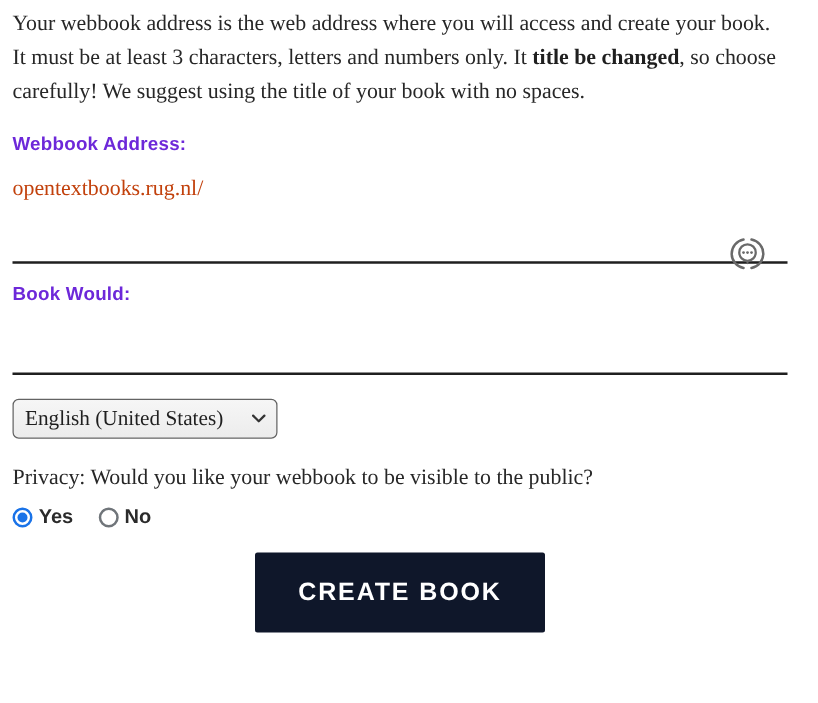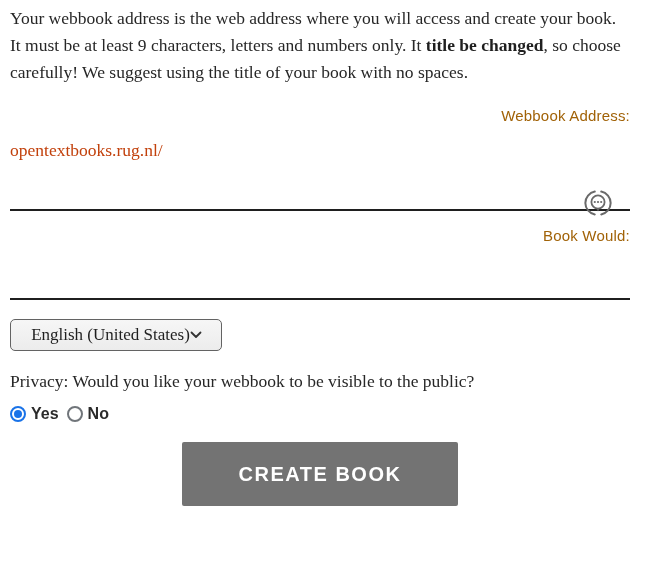--- a/index.html
+++ b/index.html
@@ -13,26 +13,25 @@
     font-size: 17.5px;
     line-height: 27px;
     color: #272727;
     margin-bottom: 21px;
   }
   .intro b { font-weight: bold; color: #1f1f1f; }
 
   
   .field-label {
     font-family: "Liberation Sans", sans-serif;
-    font-weight: normal;
+    font-weight: bold;
     font-size: 15px;
-    color: #a16207;
+    color: #6d28d9;
     letter-spacing: 0.2px;
     display: block;
-    text-align: right;
   }
 
   
   .webbook-block { position: relative; }
   .url-prefix {
     font-size: 17.5px;
     color: #c2410c;
     margin-top: 16px;
     display: block;
   }
@@ -67,42 +66,42 @@
   .book-language-block { margin-top: 19px; }
   .select-box {
     margin-top: 13px;
     width: 212px;
     height: 32px;
     background: linear-gradient(#f6f6f6, #ececec);
     border: 1px solid #636363;
     border-radius: 5px;
     display: flex;
     align-items: center;
-    justify-content: center;
+    justify-content: space-between;
     padding: 0 8px 0 9px;
     cursor: pointer;
   }
   .select-box .select-value {
     font-family: "Liberation Serif", serif;
     font-size: 17px;
     color: #1f1f1f;
     white-space: nowrap;
   }
 
   
   .privacy-question {
     margin-top: 20px;
     font-size: 17.5px;
     color: #272727;
   }
   .radio-row {
     margin-top: 13px;
     display: flex;
     align-items: center;
-    gap: 8px;
+    gap: 20px;
   }
   .radio-option { display: flex; align-items: center; gap: 5px; cursor: pointer; }
   .radio-circle {
     width: 16px; height: 16px;
     border-radius: 50%;
     border: 2px solid #70757a;
     display: flex; align-items: center; justify-content: center;
     background: #fff;
     flex: 0 0 auto;
   }
@@ -112,42 +111,42 @@
   .radio-label {
     font-family: "Liberation Sans", sans-serif;
     font-weight: bold;
     font-size: 16px;
     color: #2b2b2b;
   }
 
   
   .button-row { margin-top: 19px; display: flex; justify-content: center; }
   .create-button {
-    width: 276px;
+    width: 232px;
     height: 64px;
-    background: #737373;
+    background: #0f172a;
     border: none;
     border-radius: 2px;
     color: #ffffff;
     font-family: "Liberation Sans", sans-serif;
     font-weight: bold;
     font-size: 20px;
     letter-spacing: 1.5px;
     cursor: pointer;
     display: flex;
     align-items: center;
     justify-content: center;
   }
 </style>
 </head>
 <body>
 
 <div class="page">
 
-  <p class="intro"><span>Your webbook address is the web address where you will access and create your book. It must be at least 9 characters, letters and numbers only. It </span><b>title be changed</b><span>, so choose carefully! We suggest using the title of your book with no spaces.</span></p>
+  <p class="intro"><span>Your webbook address is the web address where you will access and create your book. It must be at least 3 characters, letters and numbers only. It </span><b>title be changed</b><span>, so choose carefully! We suggest using the title of your book with no spaces.</span></p>
 
   <div class="webbook-block">
     <label class="field-label">Webbook Address:</label>
     <span class="url-prefix">opentextbooks.rug.nl/</span>
     <input class="underline-input webbook-input" type="text" value="" style="">
     <svg class="bubble-icon" viewBox="0 0 28 30">
 
       <path d="M10.8,2.6 A11.6,11.6 0 0 0 10.8,25.4" fill="none" stroke="#6a6a6a" stroke-width="2" stroke-linecap="round"></path>
       <path d="M17.2,2.6 A11.6,11.6 0 0 1 17.2,25.4" fill="none" stroke="#6a6a6a" stroke-width="2" stroke-linecap="round"></path>
 

